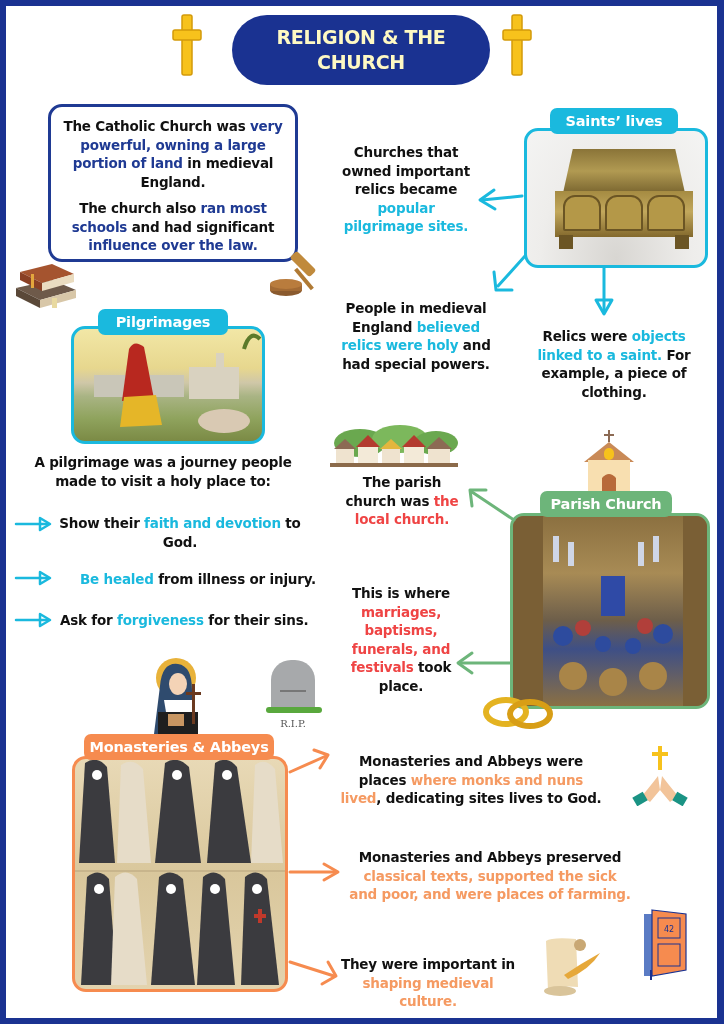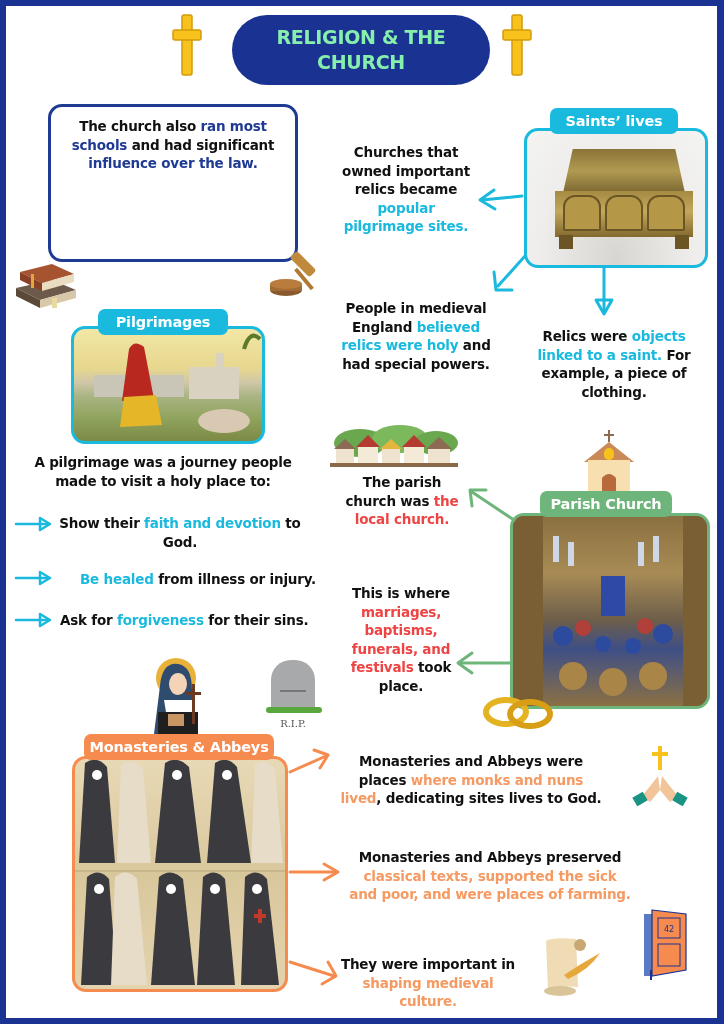--- a/index.html
+++ b/index.html
@@ -7,21 +7,21 @@
   body { font-family: "DejaVu Sans", "Liberation Sans", sans-serif; position: relative; color: #111; }
 
   .frame { position: absolute; left: 0; top: 0; width: 724px; height: 1024px;
     border-left: 6px solid #1a3291; border-top: 6px solid #1a3291;
     border-right: 7px solid #1a3291; border-bottom: 6px solid #1a3291; }
 
   .abs { position: absolute; }
 
   
   .title-pill { left: 232px; top: 15px; width: 258px; height: 70px; background: #1a3291;
-    border-radius: 35px; color: #86efac; font-weight: bold; font-size: 19px; line-height: 25px;
+    border-radius: 35px; color: #fef9c3; font-weight: bold; font-size: 19px; line-height: 25px;
     text-align: center; display: flex; flex-direction: column; justify-content: center; letter-spacing: -0.3px; }
 
   .cross { width: 30px; height: 62px; }
 
   .txt { font-weight: bold; font-size: 13.5px; line-height: 18.5px; text-align: center; letter-spacing: -0.2px; }
   .navy { color: #1f3a93; }
   .cyan { color: #1ab9de; }
   .green { color: #ef4444; }
   .orange { color: #f59a62; }
 
@@ -73,20 +73,23 @@
   <rect x="10" y="1" width="10" height="60" rx="2" fill="#f7c21c" stroke="#d39a0a" stroke-width="1.5"></rect>
   <rect x="1" y="16" width="28" height="10" rx="2" fill="#f7c21c" stroke="#d39a0a" stroke-width="1.5"></rect>
 </svg>
 
 <div class="abs title-pill">
   <span>RELIGION &amp; THE</span>
   <span>CHURCH</span>
 </div>
 
 <div class="abs intro-box txt">
+  <p>
+    <span>The Catholic Church was </span><span class="navy">very powerful, owning a large portion of land</span><span> in medieval England.</span>
+  </p>
   <p>
     <span>The church also </span><span class="navy">ran most schools</span><span> and had significant </span><span class="navy">influence over the law.</span>
   </p>
 </div>
 
 <svg class="abs" style="left:12px;top:258px;" width="70" height="52" viewBox="0 0 70 52">
   <path d="M4 30 L40 22 L64 32 L28 42 Z" fill="#6e5a4a"></path>
   <path d="M4 30 L28 42 L28 50 L4 38 Z" fill="#5a4838"></path>
   <path d="M28 42 L64 32 L64 40 L28 50 Z" fill="#d8c7a8"></path>
   <path d="M8 14 L40 6 L62 16 L30 25 Z" fill="#a5542f"></path>

